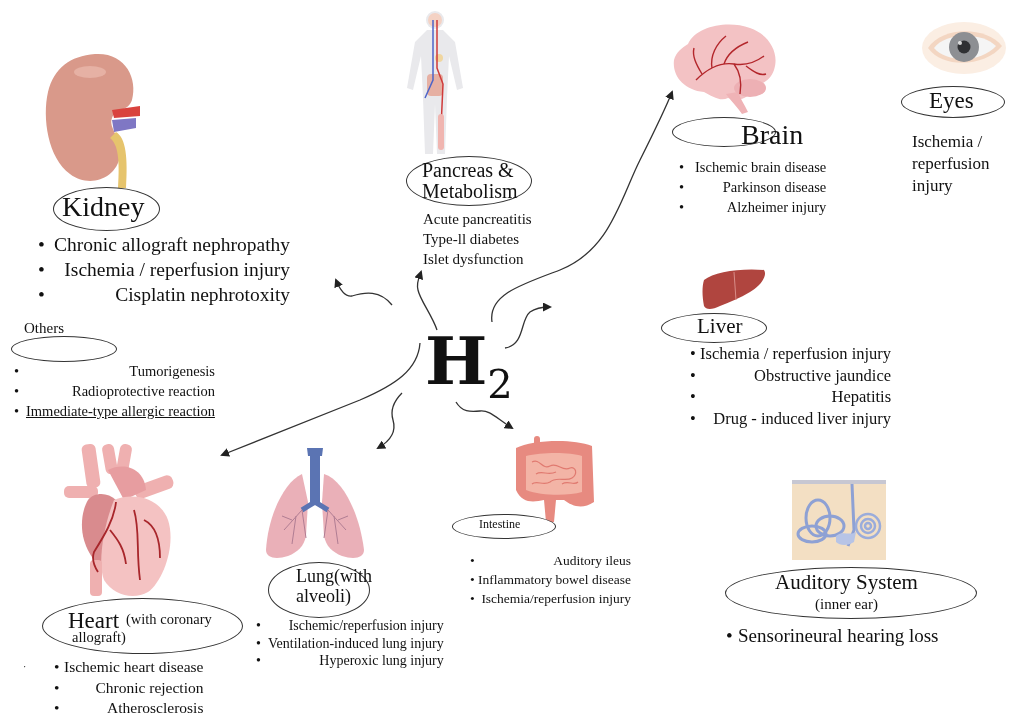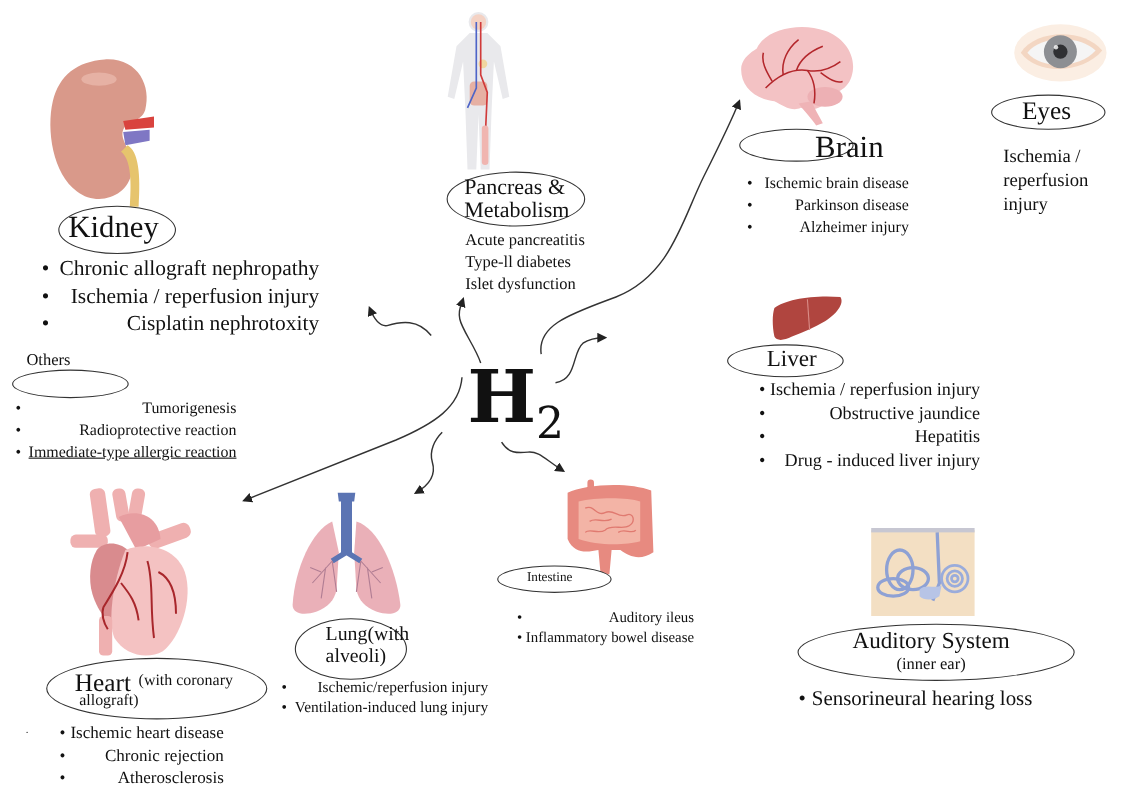--- a/index.html
+++ b/index.html
@@ -200,38 +200,40 @@
     </g>
   </svg>
   <div class="oval" style="left:268px; top:562px; width:102px; height:56px;"></div>
   <div class="label" style="left:282px; top:566px; font-size:18px; line-height:20px;margin-left:14px;">
     <div>Lung(with</div>
     <div>alveoli)</div>
   </div>
   <ul class="items" style="left:254px; top:617px; font-size:14px; line-height:17.5px;">
     <li style="padding-left:14px;">Ischemic/reperfusion injury</li>
     <li style="padding-left:14px;">Ventilation-induced lung injury</li>
+    <li style="padding-left:14px;">Hyperoxic  lung  injury</li>
   </ul>
 </div>
 
 <div>
   <svg class="art" style="left:512px; top:430px;" width="84" height="92" viewBox="0 0 84 92">
     <path d="M4,18 C20,10 60,8 80,16 L82,72 C70,80 60,76 52,70 L44,70 L42,92 L34,92 L32,70 C22,72 10,74 4,60 z" fill="#e78a80"></path>
     <path d="M14,26 C30,22 58,22 70,26 L70,62 C56,66 30,66 14,60 z" fill="#f3b4a6"></path>
     <g fill="none" stroke="#e07a70" stroke-width="1.2">
       <path d="M20,32 C28,28 30,40 38,36 C46,32 50,42 58,38 C64,36 66,44 60,48 C54,52 44,46 38,52 C32,56 24,50 20,54"></path>
       <path d="M24,44 C30,40 36,46 44,42 M50,54 C56,50 62,56 66,52"></path>
     </g>
     <rect x="22" y="6" width="6" height="12" rx="3" fill="#e78a80"></rect>
   </svg>
   <div class="oval" style="left:452px; top:514px; width:104px; height:25px;"></div>
   <div class="label" style="left:479px; top:518px; font-size:12px;">Intestine</div>
   <ul class="items" style="left:468px; top:551px; font-size:13.5px; line-height:19px;">
     <li style="padding-left:10px;">Auditory  ileus</li>
     <li style="padding-left:10px;">Inflammatory bowel disease</li>
+    <li style="padding-left:10px;">Ischemia/reperfusion injury</li>
   </ul>
 </div>
 
 <div>
   <svg class="art" style="left:792px; top:480px;" width="94" height="82" viewBox="0 0 94 82">
     <rect x="0" y="2" width="94" height="78" fill="#f3dfc3"></rect>
     <rect x="0" y="0" width="94" height="4" fill="#c7c7d2"></rect>
     <g fill="none" stroke="#8ea1d4" stroke-width="3">
       <ellipse cx="26" cy="38" rx="12" ry="18"></ellipse>
       <ellipse cx="38" cy="46" rx="14" ry="10"></ellipse>

